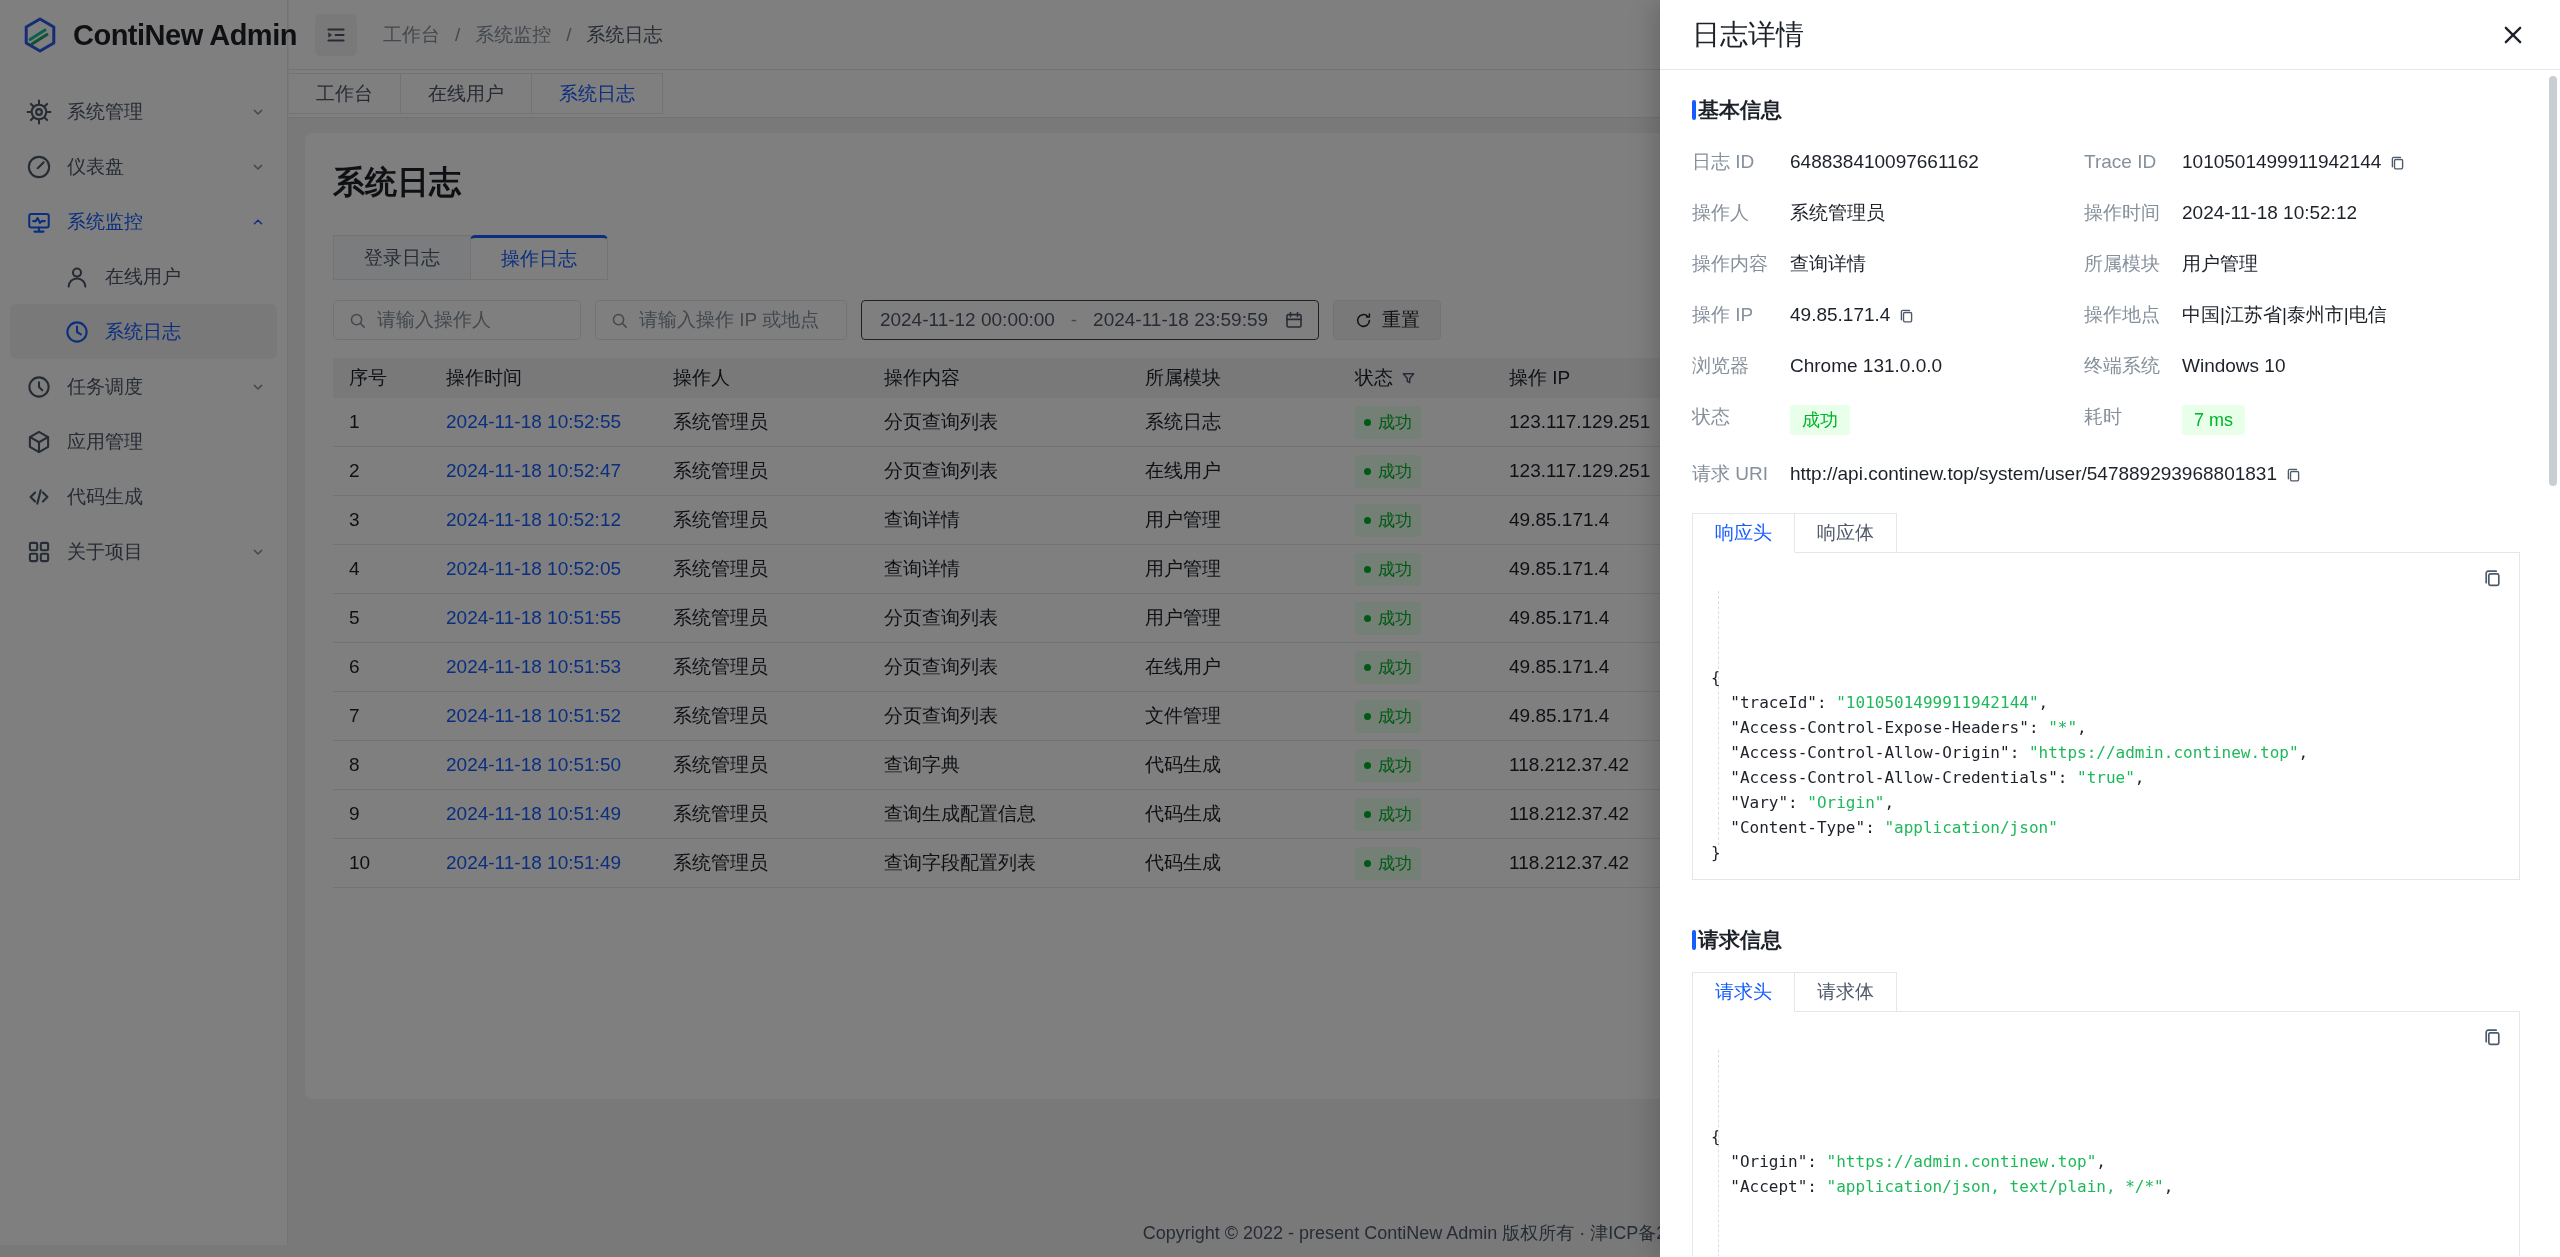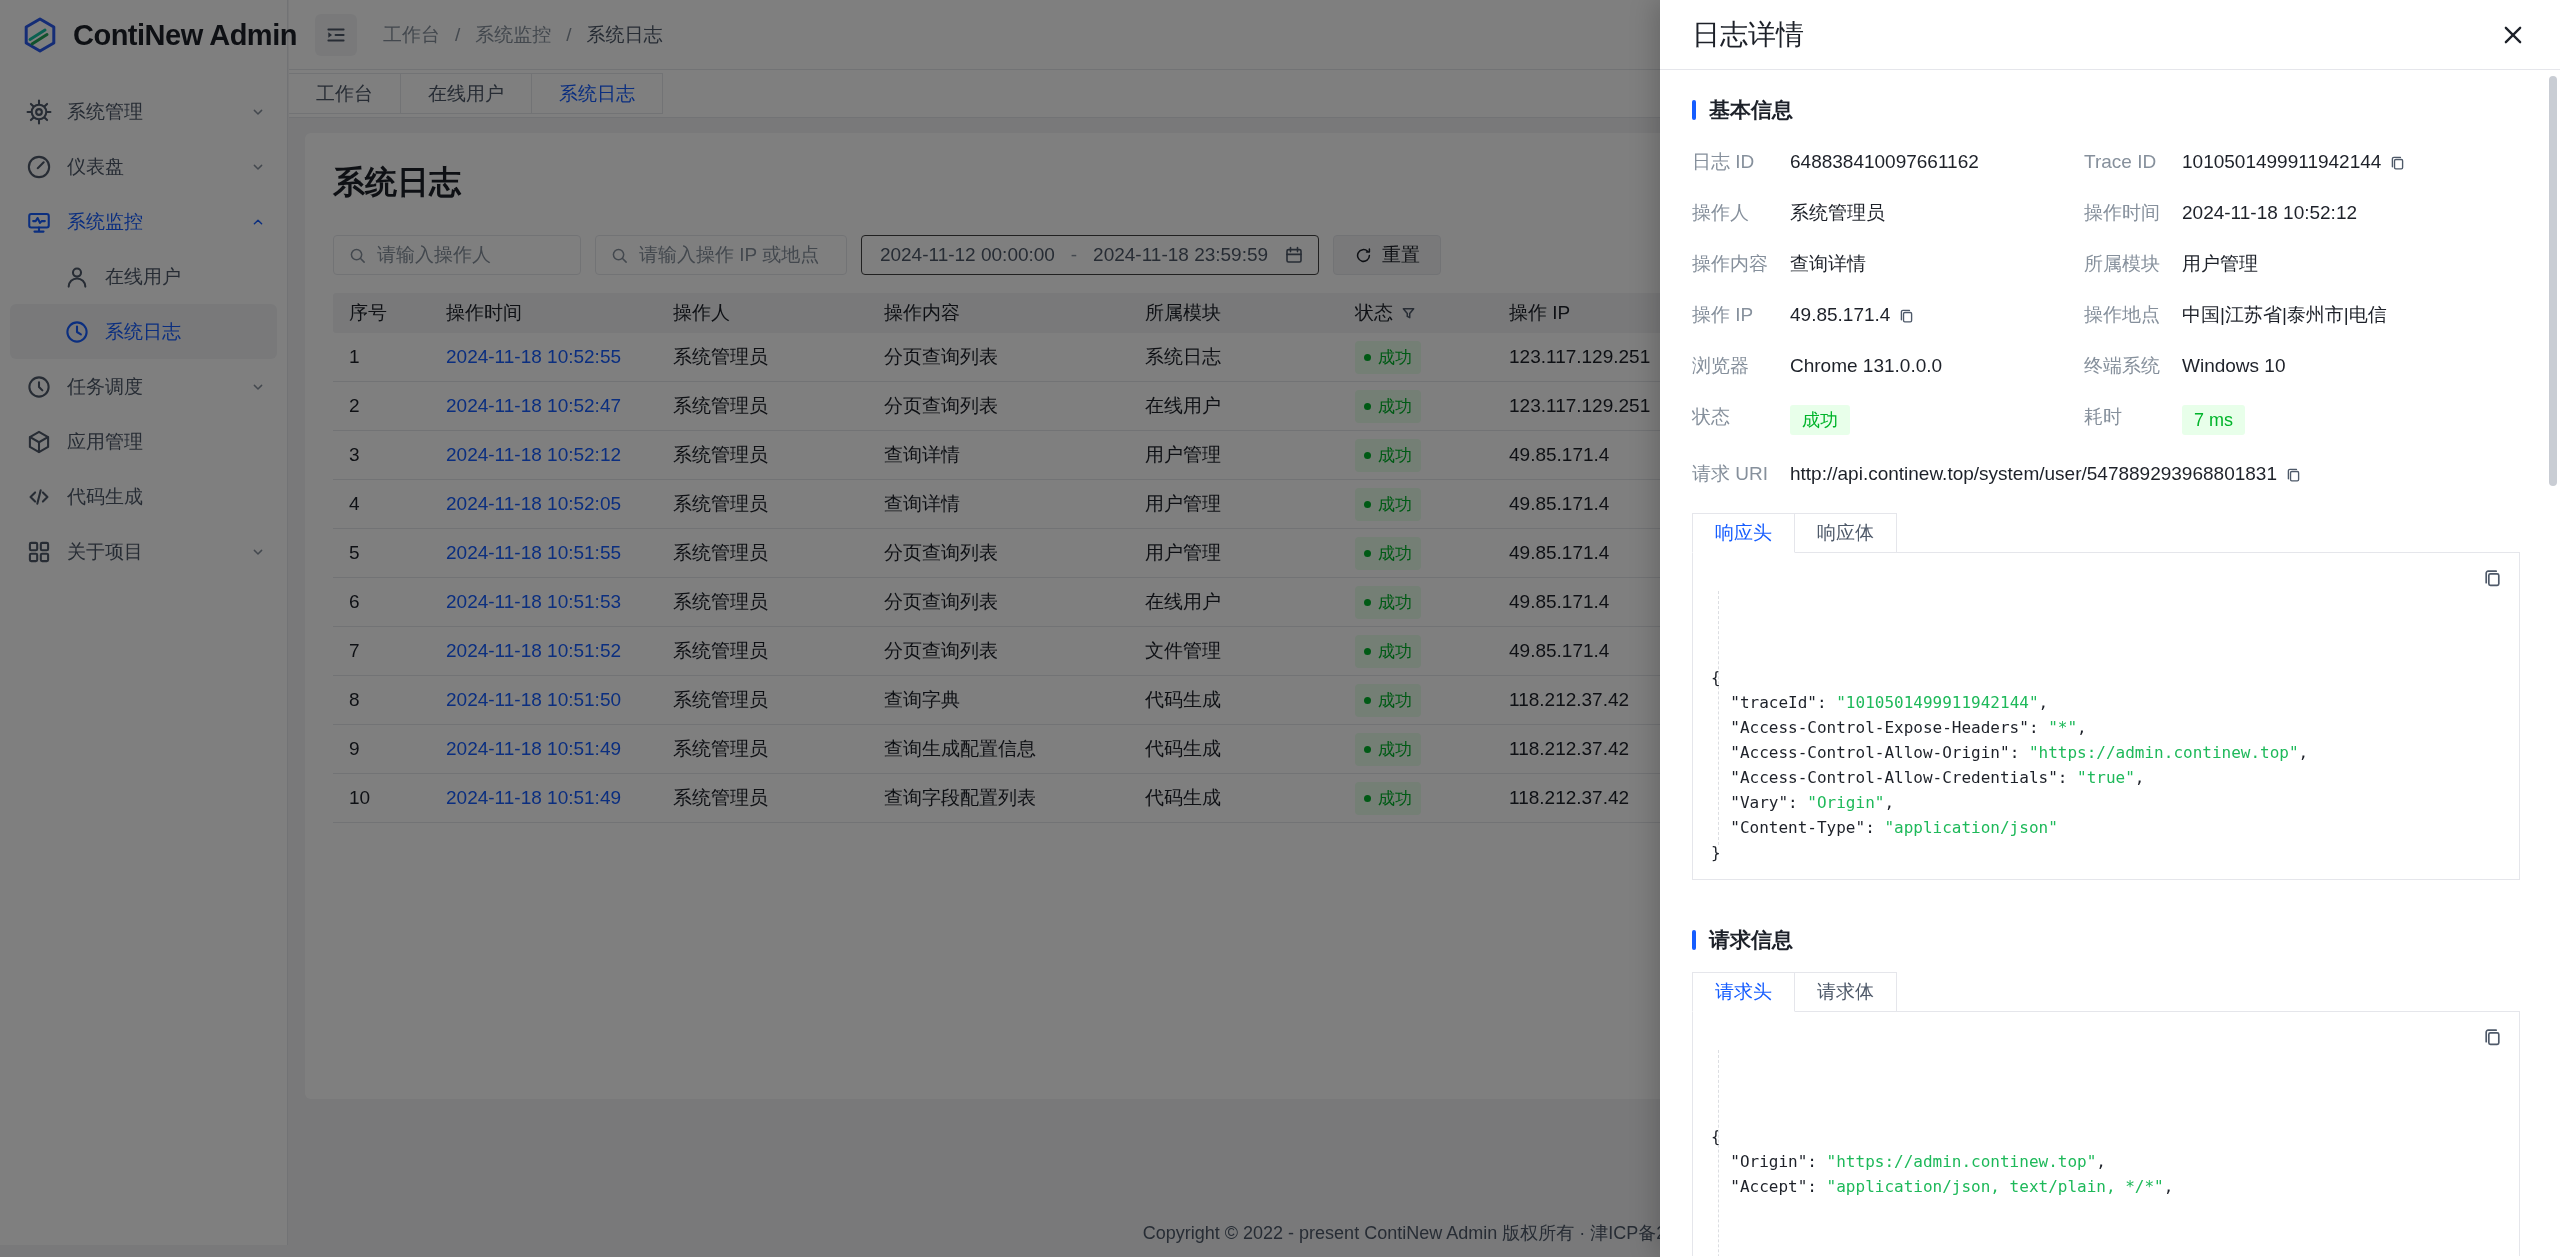--- a/index.html
+++ b/index.html
@@ -53,21 +53,21 @@
   .funnel{color:#4e5969}
   .footer{position:absolute;left:0;right:0;bottom:12px;text-align:center;font-size:18px;color:#4e5969}
 
   
   .overlay{position:absolute;inset:0;background:rgba(0,0,0,.5);z-index:40}
   .drawer{position:absolute;top:0;right:0;bottom:0;width:900px;background:#fff;z-index:50;box-shadow:-6px 0 24px rgba(0,0,0,.18)}
   .dheader{height:70px;display:flex;align-items:center;justify-content:space-between;padding:0 34px 0 32px;border-bottom:1px solid #e5e6eb}
   .dtitle{font-size:28px;font-weight:400}
   .dclose{color:#1d2129;cursor:pointer}
   .dbody{position:relative;height:1186px;overflow:hidden;padding:26px 40px 0 32px}
-  .sec{display:flex;align-items:center;gap:13px;font-size:21px;font-weight:600}
+  .sec{display:flex;align-items:center;gap:2px;font-size:21px;font-weight:600}
   .secbar{width:4px;height:20px;background:#165DFF;border-radius:2px}
   .sec2{margin-top:46px}
   .igrid{margin-top:26px}
   .irow{display:flex;margin-bottom:27px;line-height:24px}
   .icell{display:flex;width:392px}
   .icell.grow{width:auto;flex:1}
   .ilabel{width:98px;flex:none;color:#86909c;font-size:19px}
   .ivalue{font-size:19px;color:#1d2129;display:flex;align-items:center;gap:8px;white-space:nowrap}
   .copy{color:#4e5969;cursor:pointer}
   .vbadge{background:#e8ffea;color:#00b42a;font-size:18px;padding:6px 12px;border-radius:3px;line-height:1}
@@ -235,20 +235,24 @@
   <div class="ptabs">
     <span class="ptab first">工作台</span>
     <span class="ptab">在线用户</span>
     <span class="ptab active">系统日志</span>
   </div>
 
   <div class="content">
     <div class="card">
       <div class="page-title">系统日志</div>
 
+      <div class="ltabs">
+        <span class="ltab">登录日志</span>
+        <span class="ltab active">操作日志</span>
+      </div>
 
       <div class="filters">
         <span class="finput w1">
           <span>
               <svg class="ic" width="19" height="19" viewBox="0 0 20 20">
                 <circle cx="9" cy="9" r="5.4"></circle>
                 <path d="M13.2 13.2 17 17"></path>
               </svg>
             </span>
           <span>请输入操作人</span>

